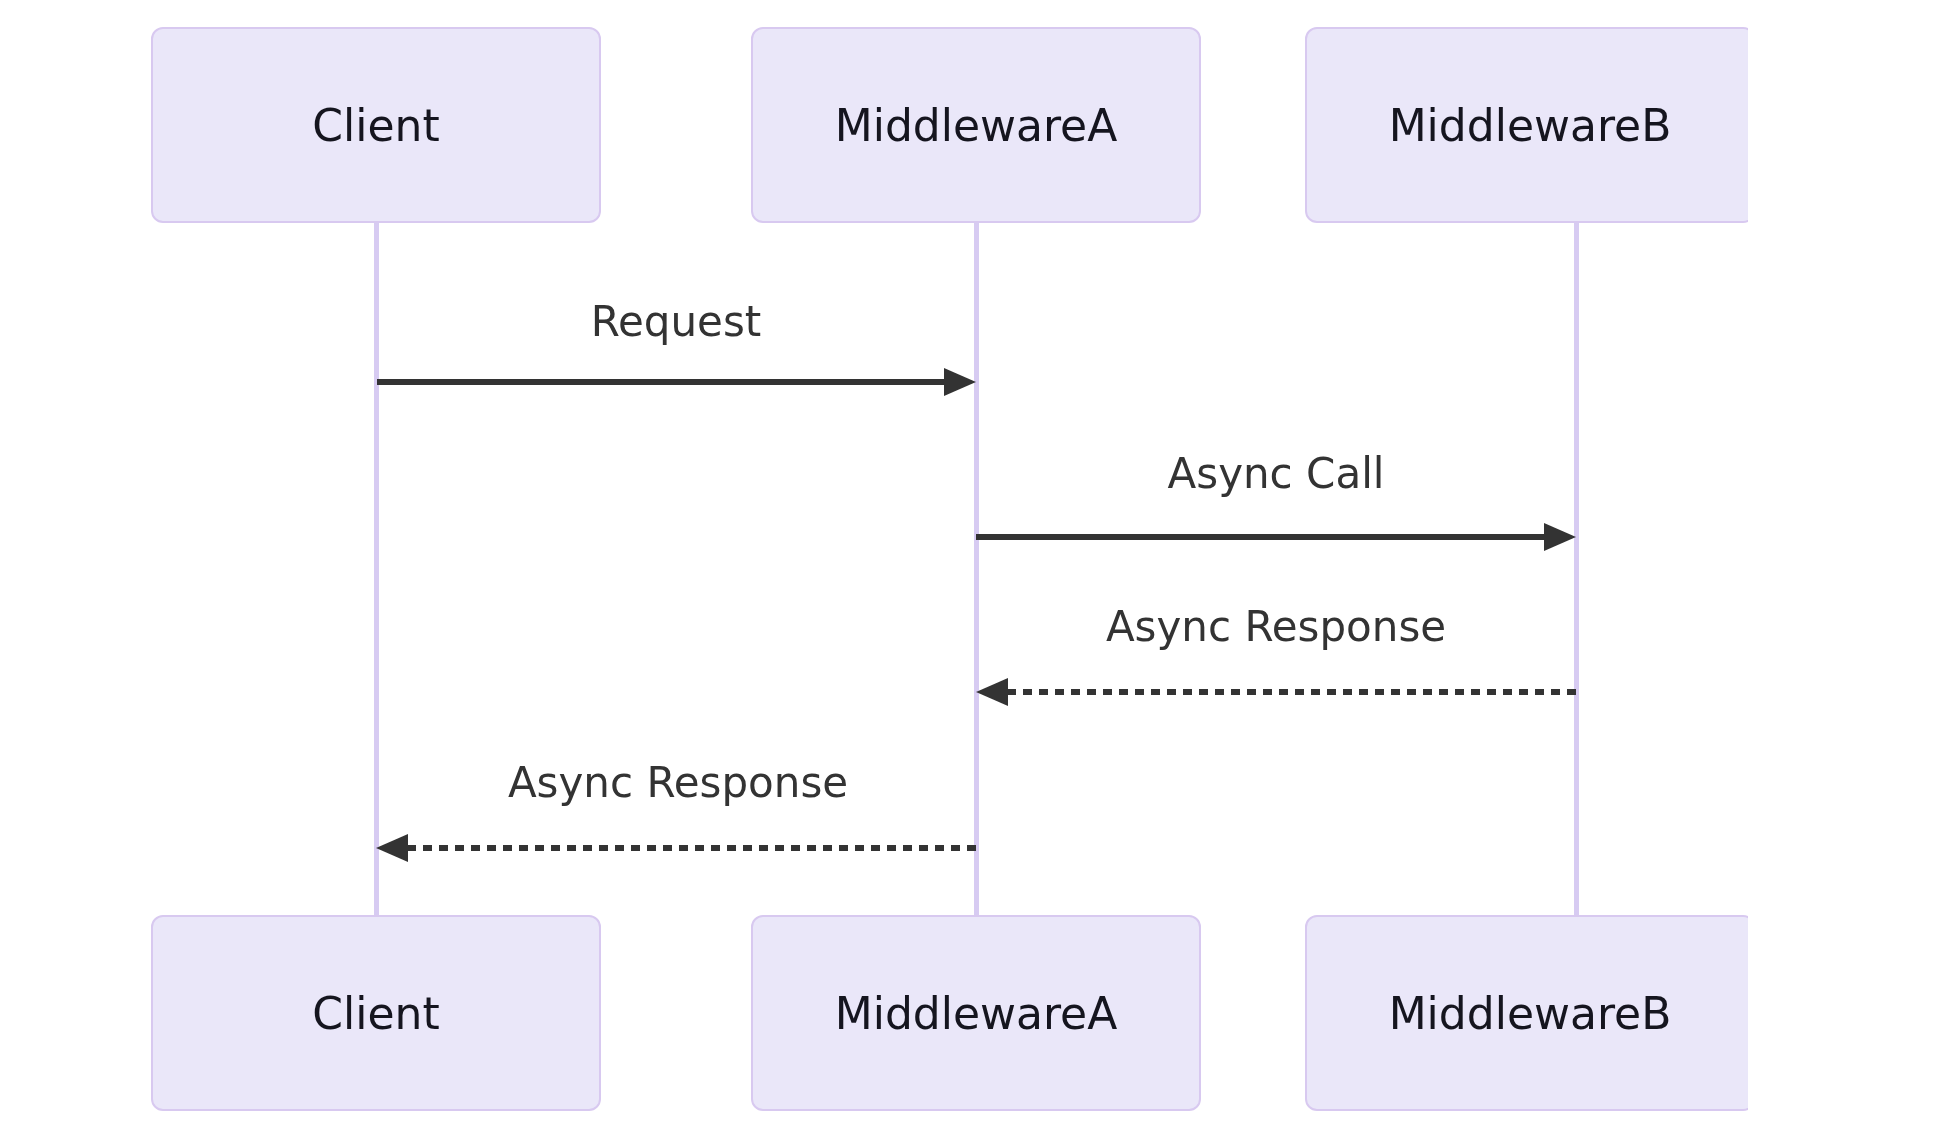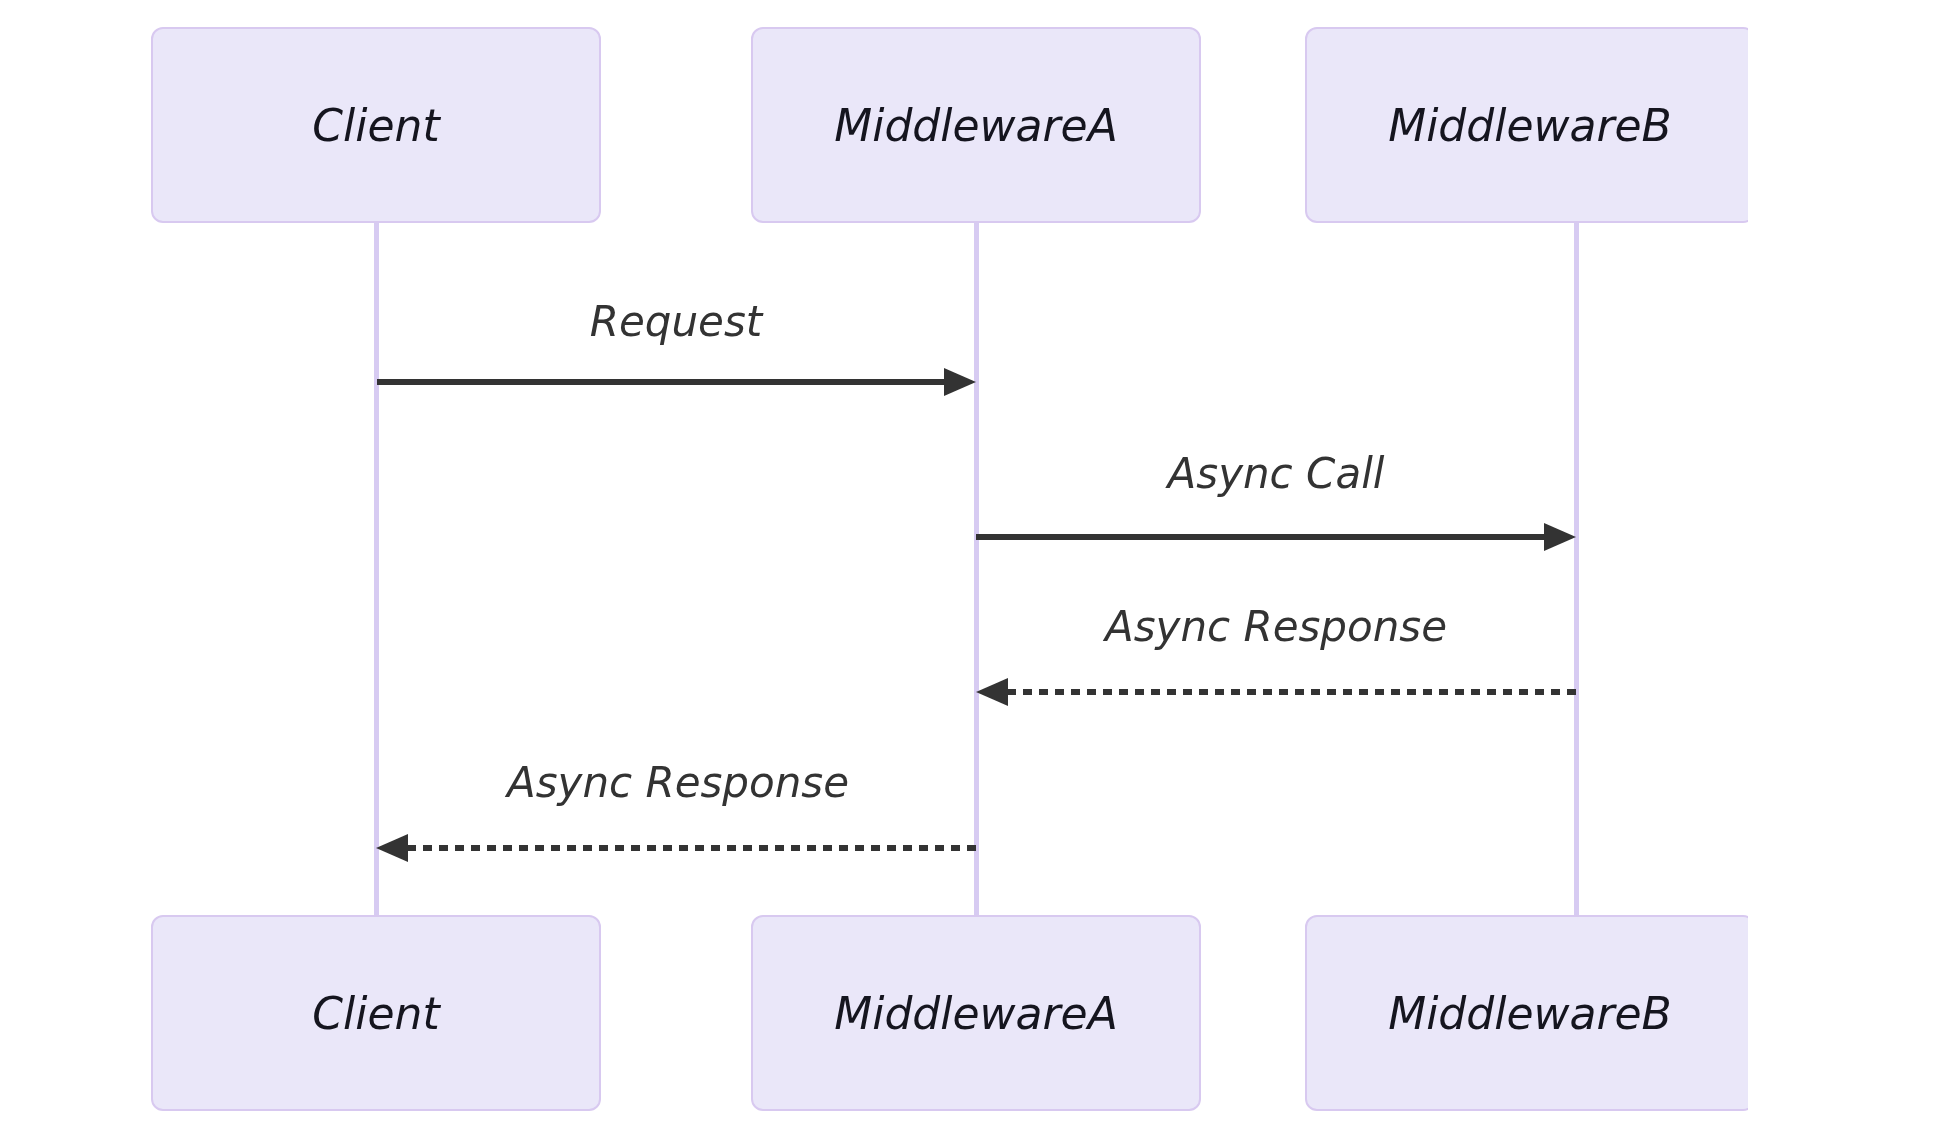--- a/index.html
+++ b/index.html
@@ -7,21 +7,20 @@
     padding: 0;
     background: #ffffff;
   }
   #canvas {
     position: relative;
     width: 1748px;
     height: 1137px;
     background: var(--bg, #ffffff);
     font-family: "DejaVu Sans", sans-serif;
     overflow: hidden;
-    font-style: italic;
   }
   .actor-box {
     position: absolute;
     width: 450px;
     height: 196px;
     box-sizing: border-box;
     background: var(--actor-fill, #EAE7F9);
     border: 2.5px solid var(--actor-border, #D8C9F0);
     border-radius: 12px;
     display: flex;

